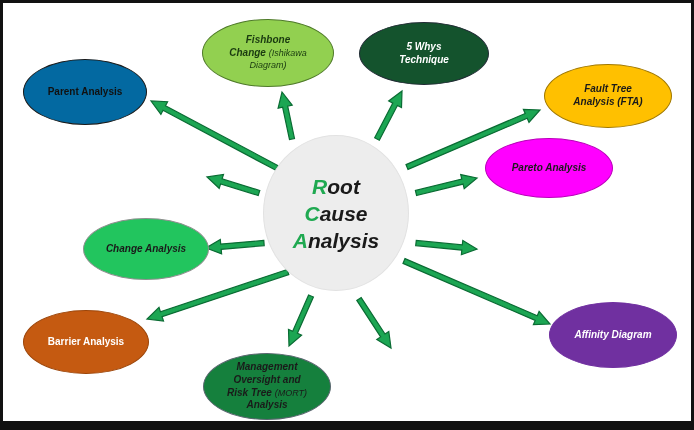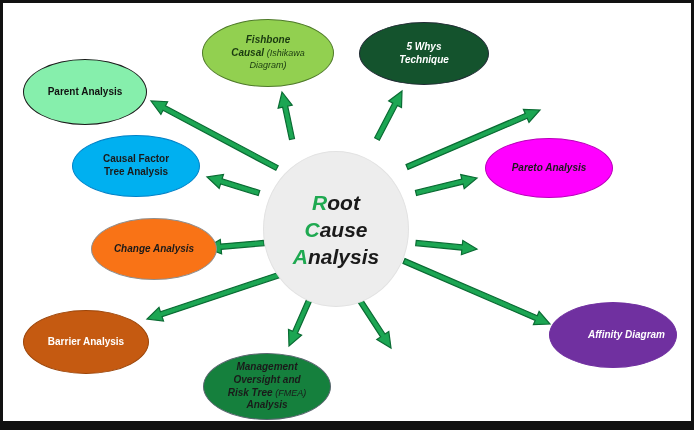--- a/index.html
+++ b/index.html
@@ -29,54 +29,54 @@
       <polygon points="416.6,195.5 463.1,184.1 464.2,188.6 477.0,178.0 460.7,174.6 461.8,179.1 415.4,190.5" fill="#1CA653" stroke="#0A6B33" stroke-width="1.2"></polygon>
       <polygon points="415.7,245.6 461.8,250.1 461.4,254.7 477.0,249.0 462.8,240.4 462.3,244.9 416.3,240.4" fill="#1CA653" stroke="#0A6B33" stroke-width="1.2"></polygon>
       <polygon points="403.0,263.4 535.2,320.4 533.4,324.7 550.0,324.0 539.1,311.4 537.3,315.7 405.0,258.6" fill="#1CA653" stroke="#0A6B33" stroke-width="1.2"></polygon>
       <polygon points="356.8,300.4 380.6,336.9 376.8,339.4 391.0,348.0 388.8,331.5 385.0,334.0 361.2,297.6" fill="#1CA653" stroke="#0A6B33" stroke-width="1.2"></polygon>
       <polygon points="308.6,295.0 292.7,331.2 288.5,329.4 289.0,346.0 301.6,335.2 297.4,333.3 313.4,297.0" fill="#1CA653" stroke="#0A6B33" stroke-width="1.2"></polygon>
       <polygon points="287.2,269.5 160.4,311.8 159.0,307.4 147.0,319.0 163.5,321.1 162.1,316.7 288.8,274.5" fill="#1CA653" stroke="#0A6B33" stroke-width="1.2"></polygon>
       <polygon points="263.8,240.4 220.7,244.1 220.3,239.5 206.0,248.0 221.6,253.9 221.2,249.3 264.2,245.6" fill="#1CA653" stroke="#0A6B33" stroke-width="1.2"></polygon>
       <polygon points="259.8,190.5 222.1,178.9 223.5,174.5 207.0,177.0 219.2,188.3 220.6,183.9 258.2,195.5" fill="#1CA653" stroke="#0A6B33" stroke-width="1.2"></polygon>
     </svg>
 
-  <div class="node" style="left: 20px; top: 56px; width: 124px; height: 66px; background: #86efac; border-color: rgb(26, 26, 26); color: rgb(17, 17, 17); font-style: normal; text-align: center;">
+  <div class="node" style="left: 20px; top: 56px; width: 124px; height: 66px; background: #0369a1; border-color: rgb(26, 26, 26); color: rgb(17, 17, 17); font-style: normal; text-align: center;">
     <div class="txt"><span class="lbl">Parent Analysis</span></div>
   </div>
   <div class="node" style="left: 199px; top: 16px; width: 132px; height: 68px; background: rgb(146, 208, 80); border-color: rgb(79, 122, 42); color: rgb(26, 58, 16); font-style: italic;">
     <div class="txt"><span class="lbl">Fishbone
-Causal</span>
+Change</span>
       <span class="sub">(Ishikawa Diagram)</span></div>
   </div>
   <div class="node" style="left: 356px; top: 19px; width: 130px; height: 63px; background: #14532d; border-color: rgb(34, 43, 53); color: rgb(255, 255, 255); font-style: italic;">
     <div class="txt"><span class="lbl">5 Whys
 Technique</span></div>
   </div>
+  <div class="node" style="left: 541px; top: 61px; width: 128px; height: 64px; background: rgb(255, 192, 0); border-color: rgb(160, 120, 0); color: rgb(26, 26, 26); font-style: italic;">
+    <div class="txt"><span class="lbl">Fault Tree
+Analysis (FTA)</span></div>
+  </div>
   <div class="node" style="left: 482px; top: 135px; width: 128px; height: 60px; background: rgb(255, 0, 255); border-color: rgb(186, 0, 186); color: rgb(26, 26, 26); font-style: italic;">
     <div class="txt"><span class="lbl">Pareto Analysis</span></div>
   </div>
-  <div class="node" style="left: 546px; top: 299px; width: 128px; height: 66px; background: rgb(112, 48, 160); border-color: rgb(112, 48, 160); color: rgb(255, 255, 255); font-style: italic; text-align: right;">
+  <div class="node" style="left: 546px; top: 299px; width: 128px; height: 66px; background: rgb(112, 48, 160); border-color: rgb(112, 48, 160); color: rgb(255, 255, 255); font-style: italic;">
     <div class="txt"><span class="lbl">Affinity Diagram</span></div>
   </div>
   <div class="node" style="left: 200px; top: 350px; width: 128px; height: 67px; background: #15803d; border-color: rgb(91, 103, 112); color: rgb(26, 26, 26); font-style: italic;">
     <div class="txt"><span class="lbl">Management
 Oversight and
 Risk Tree</span>
-      <span class="sub">(FMEA)</span>
+      <span class="sub">(MORT)</span>
       <span class="lbl">Analysis</span></div>
   </div>
   <div class="node" style="left: 20px; top: 307px; width: 126px; height: 64px; background: rgb(197, 90, 17); border-color: rgb(156, 69, 9); color: rgb(255, 255, 255); font-style: normal; justify-content: center;">
     <div class="txt"><span class="lbl">Barrier Analysis</span></div>
   </div>
-  <div class="node" style="left: 88px; top: 215px; width: 126px; height: 62px; background: #f97316; border-color: rgb(143, 143, 143); color: rgb(26, 26, 26); font-style: italic;">
+  <div class="node" style="left: 80px; top: 215px; width: 126px; height: 62px; background: #22c55e; border-color: rgb(143, 143, 143); color: rgb(26, 26, 26); font-style: italic;">
     <div class="txt"><span class="lbl">Change Analysis</span></div>
   </div>
-  <div class="node" style="left: 69px; top: 132px; width: 128px; height: 62px; background: rgb(0, 176, 240); border-color: rgb(0, 130, 200); color: rgb(26, 26, 26); font-style: normal;">
-    <div class="txt"><span class="lbl">Causal Factor
-Tree Analysis</span></div>
-  </div>
 
-  <div class="node center" style="left: 260px; top: 148px; width: 146px; height: 156px; background: rgb(237, 237, 237); border-color: rgb(226, 226, 226); color: rgb(26, 26, 26); ">
+  <div class="node center" style="left: 260px; top: 132px; width: 146px; height: 156px; background: rgb(237, 237, 237); border-color: rgb(226, 226, 226); color: rgb(26, 26, 26); ">
     <div class="cline"><span class="ci" style="color: rgb(31, 169, 81);">R</span><span class="crest">oot</span></div>
     <div class="cline"><span class="ci" style="color: rgb(31, 169, 81);">C</span><span class="crest">ause</span></div>
     <div class="cline"><span class="ci" style="color: rgb(31, 169, 81);">A</span><span class="crest">nalysis</span></div>
   </div>
 </div>
 
 </body></html>

